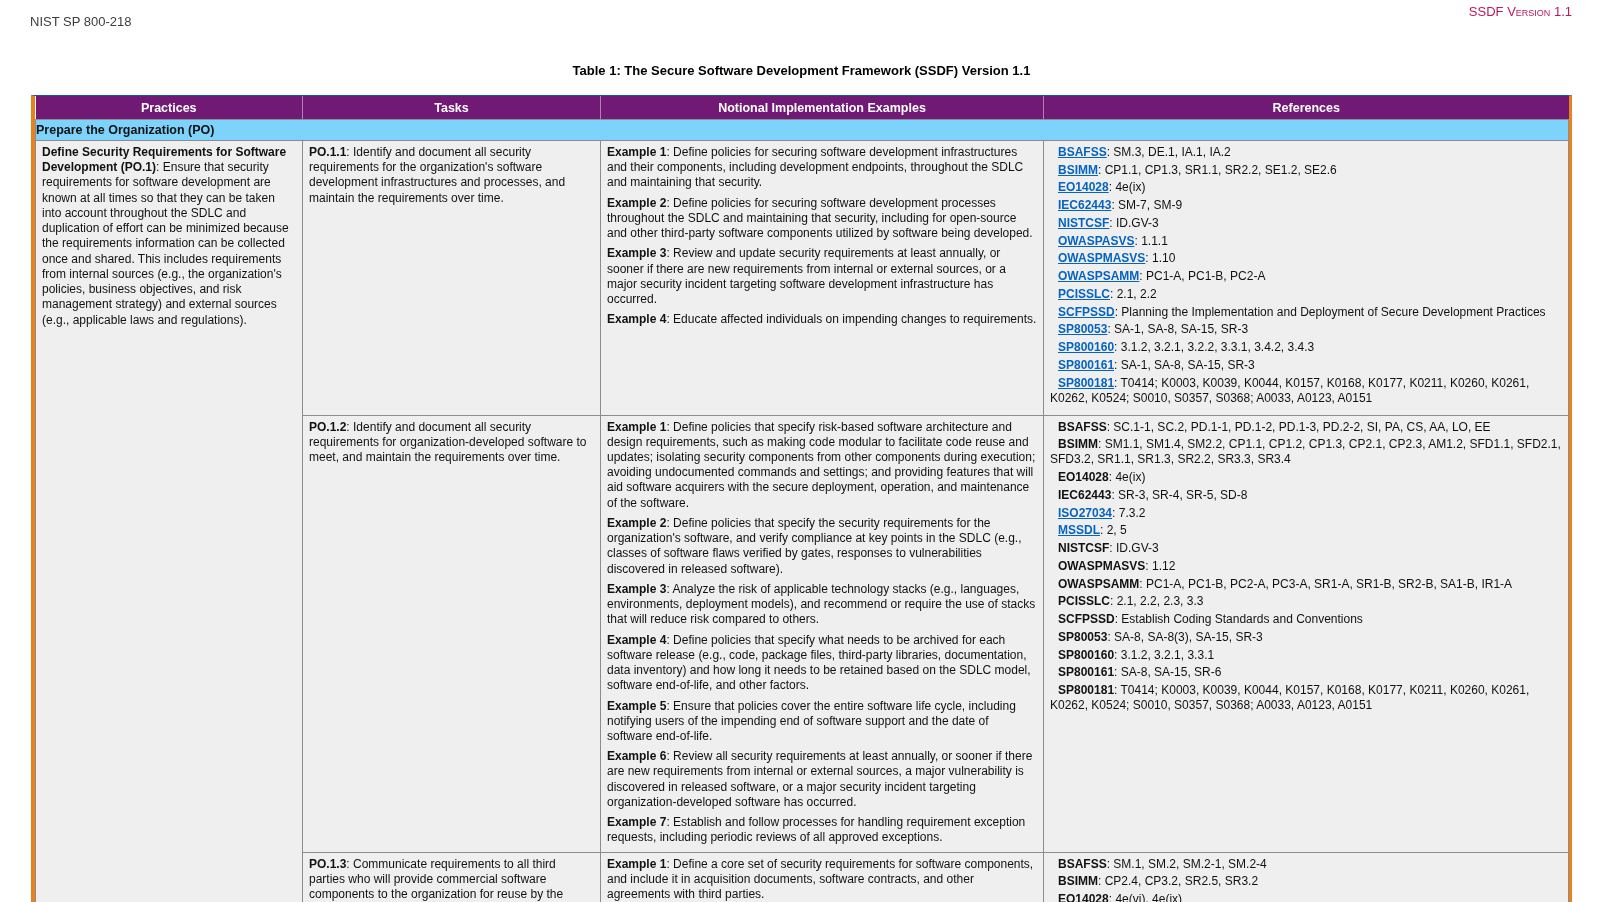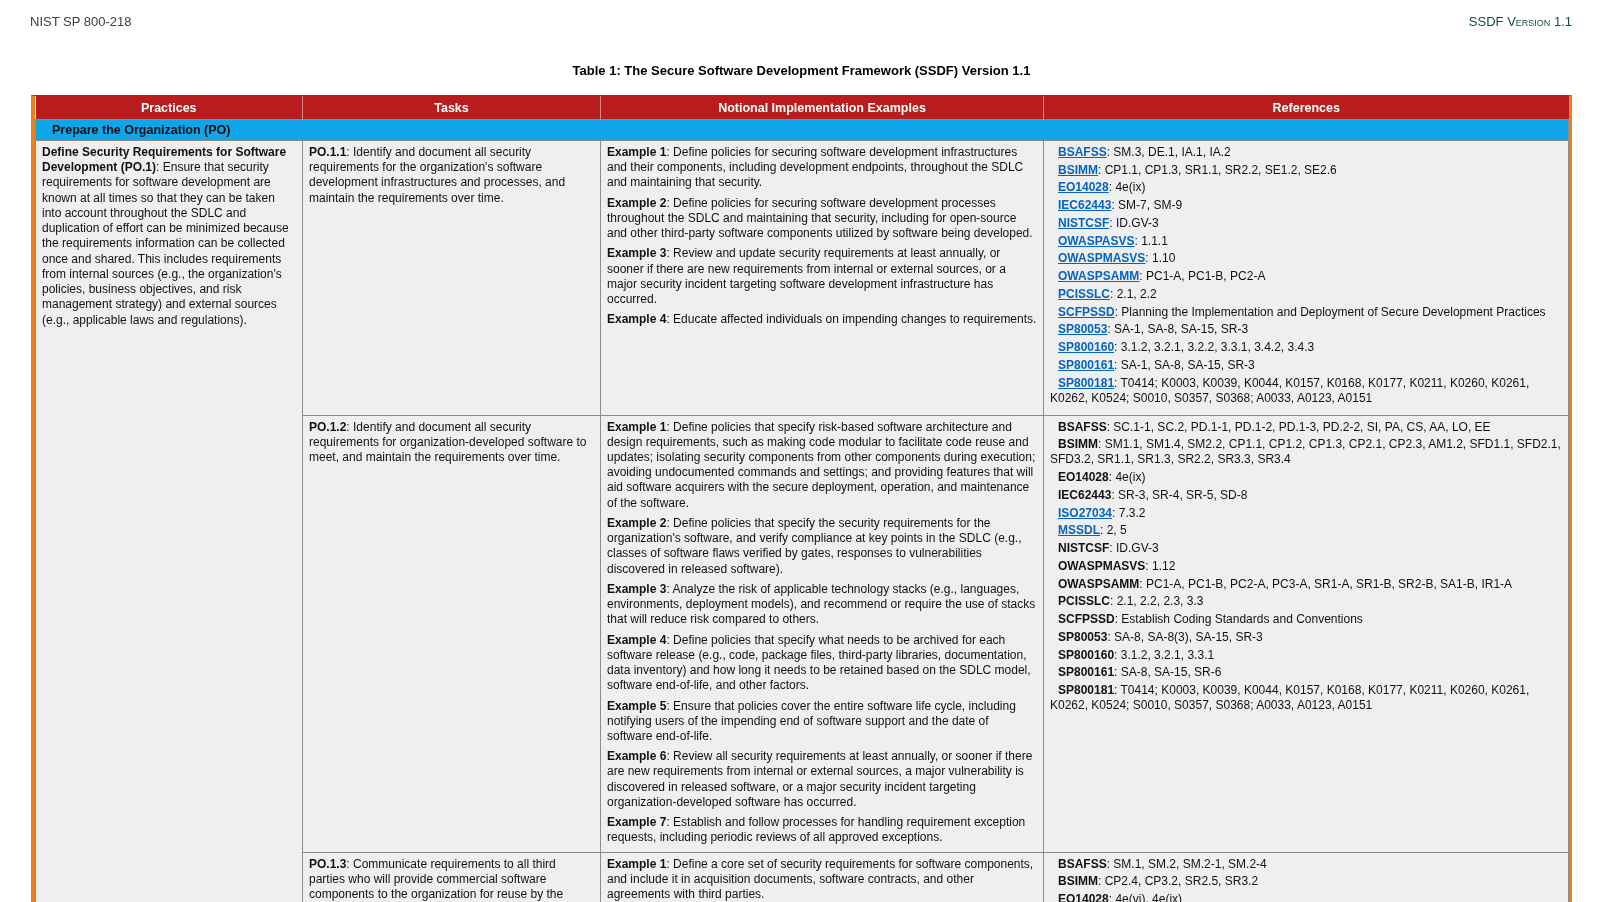--- a/index.html
+++ b/index.html
@@ -1,35 +1,35 @@
 <!DOCTYPE html>
 <html><head>
 <meta charset="utf-8">
 <style>
   html,body{margin:0;padding:0;}
   body{
     width:1600px;height:902px;overflow:hidden;position:relative;
     background:#ffffff;font-family:"Liberation Sans",sans-serif;color:#111;
   }
   .doc-header-left{position:absolute;top:14px;left:30px;font-size:13px;color:#3d3d3d;}
-  .doc-header-right{position:absolute;top:14px;right:28px;font-size:13px;color:#14532d;font-variant:small-caps;}
+  .doc-header-right{position:absolute;top:4px;right:28px;font-size:13px;color:#be185d;font-variant:small-caps;}
   .table-title{position:absolute;top:63px;left:31px;width:1541px;text-align:center;font-weight:bold;font-size:13px;color:#000000;}
   .table-wrap{
     position:absolute;top:95px;left:31px;width:1541px;box-sizing:border-box;
     border-left:4px solid #e8821f;border-right:4px solid #e8821f;border-top:1px solid #0d5c99;
   }
   table{width:100%;border-collapse:collapse;table-layout:fixed;}
   th{
-    background:#b91c1c;color:#ffffff;font-size:12.5px;font-weight:bold;height:21px;
+    background:#701a75;color:#ffffff;font-size:12.5px;font-weight:bold;height:21px;
     text-align:center;padding:1px 4px;border-left:1px solid rgba(255,255,255,0.45);
   }
   th:first-child{border-left:none;}
   .section-row td{
-    background:#0ea5e9;font-weight:bold;font-size:12.5px;color:#111;
-    padding:2px 16px;height:16px;border:1px solid #8c8c8c;
+    background:#7dd3fc;font-weight:bold;font-size:12.5px;color:#111;
+    padding:2px 0;height:16px;border:1px solid #8c8c8c;
   }
   td.cell{
     background:#f0eff0;border:1px solid #8c8c8c;vertical-align:top;
     padding:4px 6px 6px 6px;font-size:12px;line-height:1.27;color:#111;
   }
   tr.tr-0 td{height:238px;}
   tr.tr-1 td{height:380px;}
   tr.tr-2 td{height:160px;}
   .b{font-weight:bold;}
   .ex-p{margin:0 0 5px 0;}

